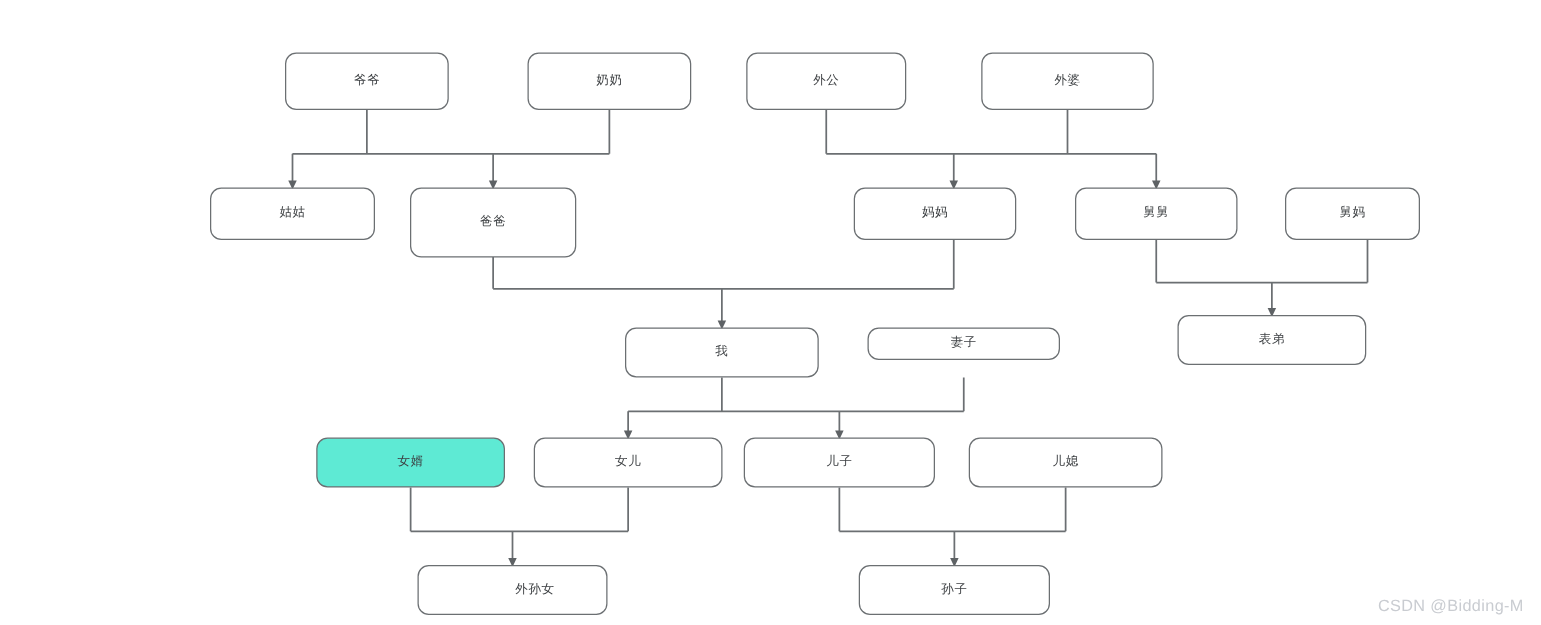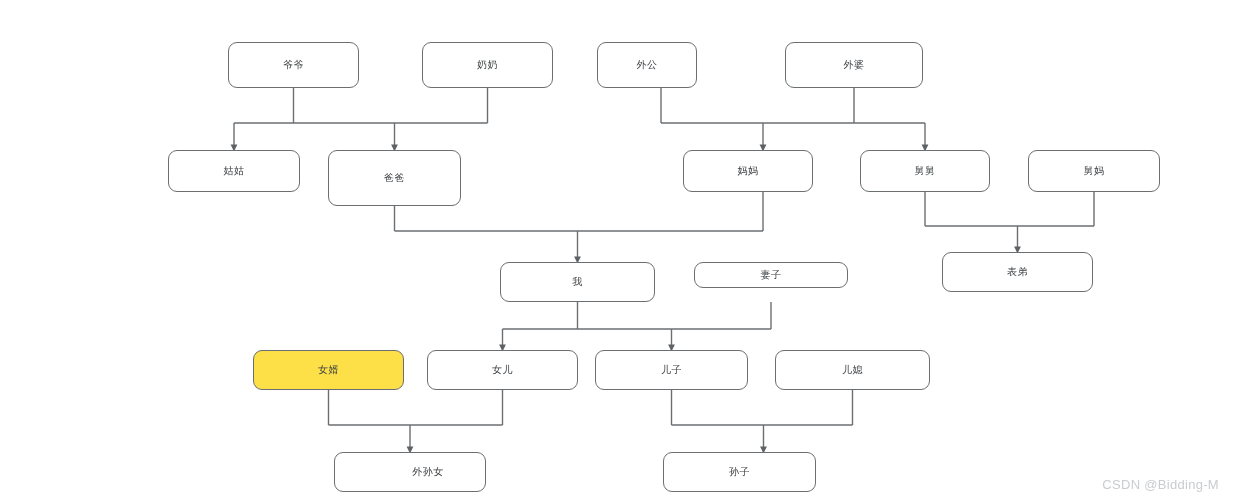--- a/index.html
+++ b/index.html
@@ -96,64 +96,64 @@
       </g>
   </svg>
 
   <div id="nodes">
       <div class="node" style="left: 228px; top: 42px; width: 131px; height: 46px; border-color: rgb(107, 111, 114); background: rgb(255, 255, 255); color: rgb(61, 64, 67);">
         <span>爷爷</span>
       </div>
       <div class="node" style="left: 422px; top: 42px; width: 131px; height: 46px; border-color: rgb(107, 111, 114); background: rgb(255, 255, 255); color: rgb(61, 64, 67);">
         <span>奶奶</span>
       </div>
-      <div class="node" style="left: 597px; top: 42px; width: 100px; height: 46px; border-color: rgb(107, 111, 114); background: rgb(255, 255, 255); color: rgb(61, 64, 67);">
+      <div class="node" style="left: 597px; top: 42px; width: 128px; height: 46px; border-color: rgb(107, 111, 114); background: rgb(255, 255, 255); color: rgb(61, 64, 67);">
         <span>外公</span>
       </div>
       <div class="node" style="left: 785px; top: 42px; width: 138px; height: 46px; border-color: rgb(107, 111, 114); background: rgb(255, 255, 255); color: rgb(61, 64, 67);">
         <span>外婆</span>
       </div>
       <div class="node" style="left: 168px; top: 150px; width: 132px; height: 42px; border-color: rgb(107, 111, 114); background: rgb(255, 255, 255); color: rgb(61, 64, 67);">
         <span>姑姑</span>
       </div>
       <div class="node" style="left: 328px; top: 150px; width: 133px; height: 56px; border-color: rgb(107, 111, 114); background: rgb(255, 255, 255); color: rgb(61, 64, 67);">
         <span>爸爸</span>
       </div>
       <div class="node" style="left: 683px; top: 150px; width: 130px; height: 42px; border-color: rgb(107, 111, 114); background: rgb(255, 255, 255); color: rgb(61, 64, 67);">
         <span>妈妈</span>
       </div>
       <div class="node" style="left: 860px; top: 150px; width: 130px; height: 42px; border-color: rgb(107, 111, 114); background: rgb(255, 255, 255); color: rgb(61, 64, 67);">
         <span>舅舅</span>
       </div>
-      <div class="node" style="left: 1028px; top: 150px; width: 132px; height: 42px; border-color: rgb(107, 111, 114); background: rgb(255, 255, 255); color: rgb(61, 64, 67);">
+      <div class="node" style="left: 1028px; top: 150px; width: 108px; height: 42px; border-color: rgb(107, 111, 114); background: rgb(255, 255, 255); color: rgb(61, 64, 67);">
         <span>舅妈</span>
       </div>
       <div class="node" style="left: 500px; top: 262px; width: 155px; height: 40px; border-color: rgb(107, 111, 114); background: rgb(255, 255, 255); color: rgb(61, 64, 67);">
         <span>我</span>
       </div>
       <div class="node" style="left: 694px; top: 262px; width: 154px; height: 26px; border-color: rgb(107, 111, 114); background: rgb(255, 255, 255); color: rgb(61, 64, 67);">
         <span>妻子</span>
       </div>
       <div class="node" style="left: 942px; top: 252px; width: 151px; height: 40px; border-color: rgb(107, 111, 114); background: rgb(255, 255, 255); color: rgb(61, 64, 67);">
         <span>表弟</span>
       </div>
-      <div class="node" style="left: 253px; top: 350px; width: 151px; height: 40px; border-color: rgb(107, 111, 114); background: #fde047; color: rgb(61, 64, 67);">
+      <div class="node" style="left: 253px; top: 350px; width: 151px; height: 40px; border-color: rgb(107, 111, 114); background: #5eead4; color: rgb(61, 64, 67);">
         <span>女婿</span>
       </div>
       <div class="node" style="left: 427px; top: 350px; width: 151px; height: 40px; border-color: rgb(107, 111, 114); background: rgb(255, 255, 255); color: rgb(61, 64, 67);">
         <span>女儿</span>
       </div>
       <div class="node" style="left: 595px; top: 350px; width: 153px; height: 40px; border-color: rgb(107, 111, 114); background: rgb(255, 255, 255); color: rgb(61, 64, 67);">
         <span>儿子</span>
       </div>
       <div class="node" style="left: 775px; top: 350px; width: 155px; height: 40px; border-color: rgb(107, 111, 114); background: rgb(255, 255, 255); color: rgb(61, 64, 67);">
         <span>儿媳</span>
       </div>
       <div class="node" style="left: 334px; top: 452px; width: 152px; height: 40px; border-color: rgb(107, 111, 114); background: rgb(255, 255, 255); color: rgb(61, 64, 67); padding-left: 36px;">
         <span>外孙女</span>
       </div>
-      <div class="node" style="left: 663px; top: 452px; width: 153px; height: 40px; border-color: rgb(107, 111, 114); background: rgb(255, 255, 255); color: rgb(61, 64, 67);">
+      <div class="node" style="left: 687px; top: 452px; width: 153px; height: 40px; border-color: rgb(107, 111, 114); background: rgb(255, 255, 255); color: rgb(61, 64, 67);">
         <span>孙子</span>
       </div>
     </div>
 
   <div class="watermark">CSDN @Bidding-M</div>
 </div>
 
 </body></html>

